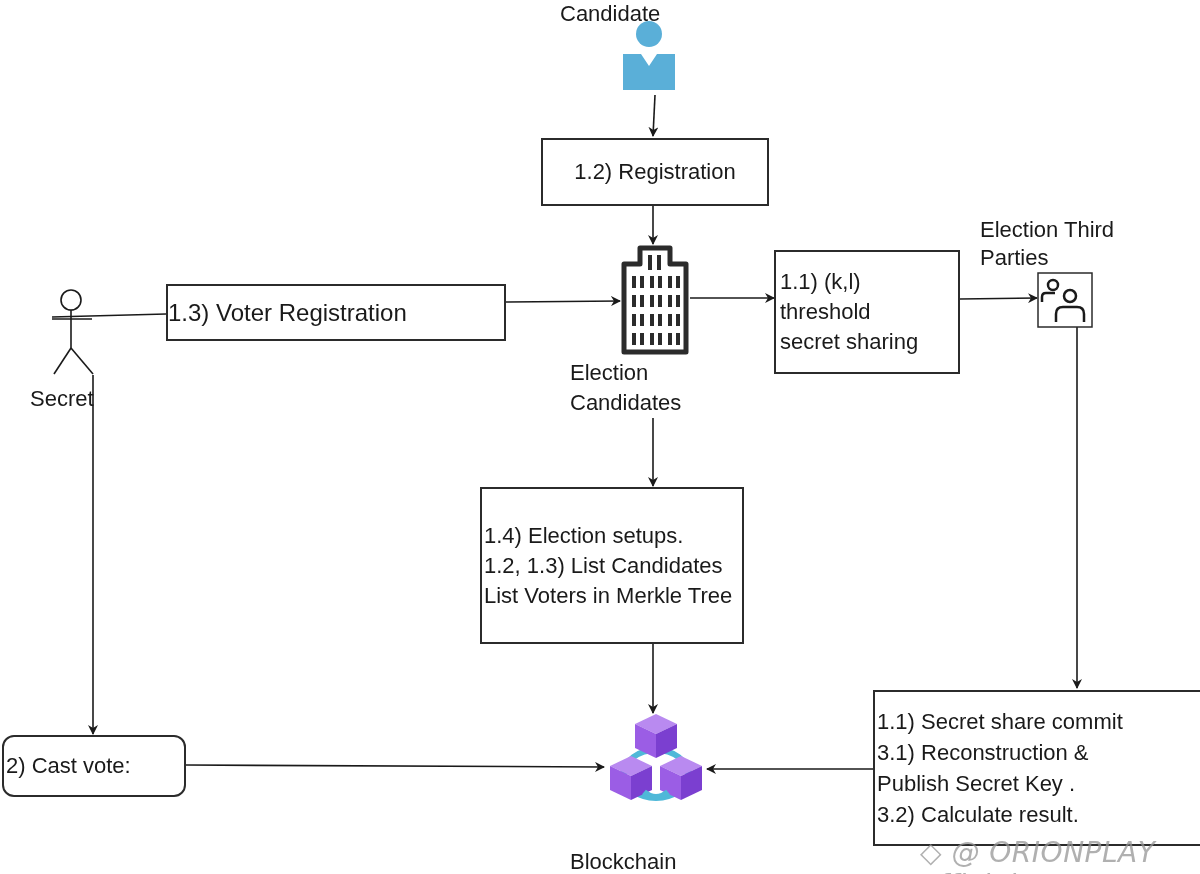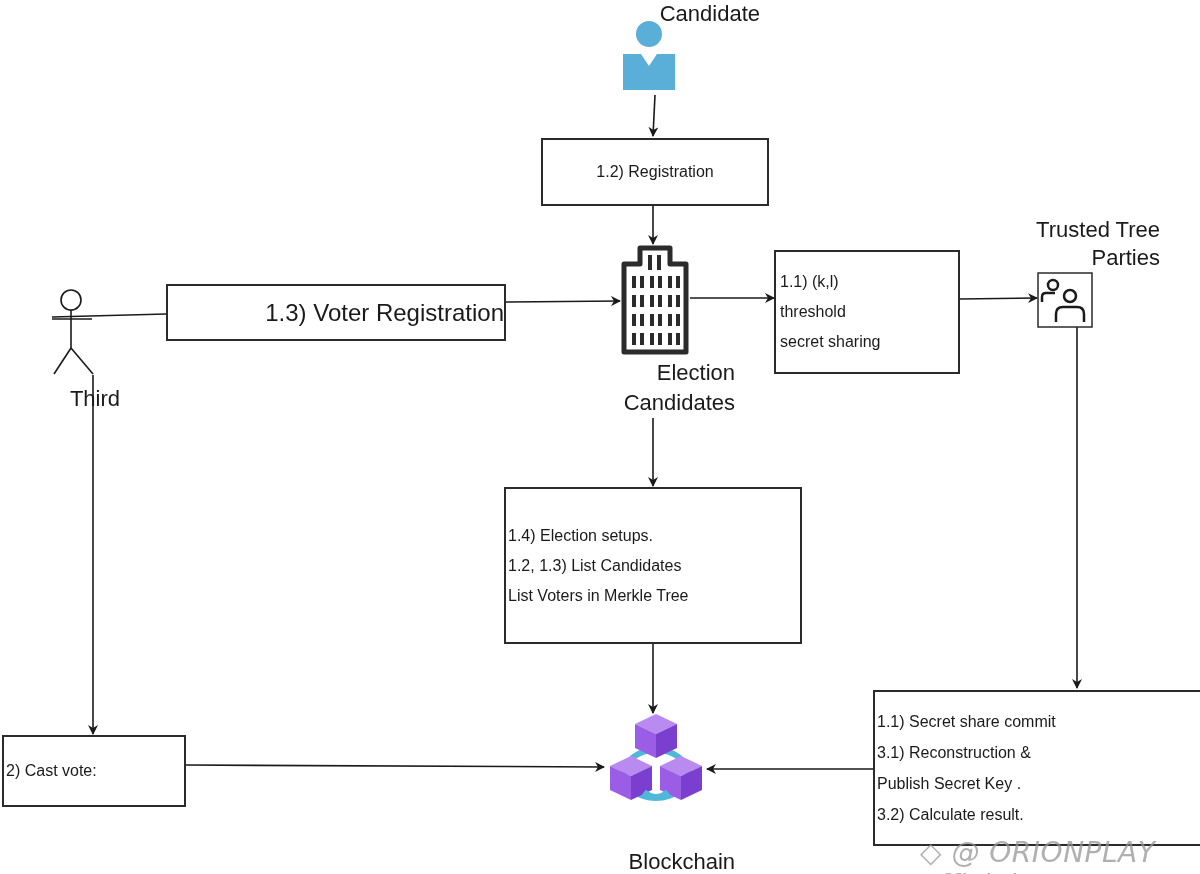--- a/index.html
+++ b/index.html
@@ -1,22 +1,22 @@
 <!DOCTYPE html>
 <html><head>
 <meta charset="utf-8">
 <style>
   html, body { margin: 0; padding: 0; background: #ffffff; }
   body { width: 1200px; height: 874px; position: relative; overflow: hidden;
          font-family: "Liberation Sans", "DejaVu Sans", sans-serif; color: #1a1a1a; }
   svg.wires { position: absolute; left: 0; top: 0; }
   .box { position: absolute; border: 2px solid #2b2b2b; background: #fff; box-sizing: border-box;
          display: flex; align-items: center; }
-  .box .txt { font-size: 16px; line-height: 30px; white-space: pre-line; }
-  .lbl { position: absolute; font-size: 22px; line-height: 28px; text-align: right; white-space: pre-line; }
+  .box .txt { font-size: 22px; line-height: 30px; white-space: pre-line; }
+  .lbl { position: absolute; font-size: 22px; line-height: 28px; text-align: left; white-space: pre-line; }
   .watermark { position: absolute; font-size: 28px; color: rgba(150,150,150,0.75);
                font-family: "DejaVu Sans", sans-serif; letter-spacing: 0.5px; font-style: italic; }
   .icon { position: absolute; }
 </style>
 </head>
 <body>
 
 <svg class="wires" width="1200" height="874">
   <defs>
     <marker id="arr" markerWidth="10" markerHeight="10" refX="9" refY="5" orient="auto" markerUnits="userSpaceOnUse">
@@ -59,23 +59,23 @@
   <span class="txt">1.2) Registration</span>
 </div>
 
 <svg class="icon" style="left:40px; top:286px;" width="70" height="100">
   <circle cx="31" cy="14" r="10" fill="none" stroke="#1a1a1a" stroke-width="1.6"></circle>
   <line x1="31" y1="24" x2="31" y2="62" stroke="#1a1a1a" stroke-width="1.6"></line>
   <line x1="12" y1="33" x2="52" y2="33" stroke="#1a1a1a" stroke-width="1.6"></line>
   <line x1="31" y1="62" x2="14" y2="88" stroke="#1a1a1a" stroke-width="1.6"></line>
   <line x1="31" y1="62" x2="53" y2="88" stroke="#1a1a1a" stroke-width="1.6"></line>
 </svg>
-<div class="lbl" style="left:30px; top:385px; width:90px;">Third</div>
+<div class="lbl" style="left:30px; top:385px; width:90px;">Secret</div>
 
-<div class="box" style="left:166px; top:284px; width:340px; height:57px; justify-content:flex-end;">
+<div class="box" style="left:166px; top:284px; width:340px; height:57px; justify-content:flex-start;">
   <span class="txt" style="font-size:24px;">1.3) Voter Registration</span>
 </div>
 
 <svg class="icon" style="left:618px; top:244px;" width="74" height="112">
   <path d="M22,4 L52,4 L52,20 L68,20 L68,108 L6,108 L6,20 L22,20 z" fill="#fff" stroke="#2b2b2b" stroke-width="5" stroke-linejoin="round"></path>
   <g fill="#2b2b2b">
     <rect x="30" y="11" width="4" height="15"></rect>
       <rect x="39" y="11" width="4" height="15"></rect>
     <rect x="14" y="32" width="4" height="12"></rect>
       <rect x="22" y="32" width="4" height="12"></rect>
@@ -105,37 +105,37 @@
 </svg>
 <div class="lbl" style="left:570px; top:358px; width:165px; line-height:30px;">Election
 Candidates</div>
 
 <div class="box" style="left:774px; top:250px; width:186px; height:124px; padding-left:4px;">
   <span class="txt" style="line-height:30px;">1.1) (k,l)
 threshold
 secret sharing</span>
 </div>
 
-<div class="lbl" style="left:980px; top:216px; width:180px; line-height:28px;">Trusted Tree
+<div class="lbl" style="left:980px; top:216px; width:180px; line-height:28px;">Election Third
 Parties</div>
 <svg class="icon" style="left:1037px; top:272px;" width="56" height="56">
   <rect x="1" y="1" width="54" height="54" fill="#fff" stroke="#2b2b2b" stroke-width="1.5"></rect>
   <circle cx="16" cy="13" r="5" fill="none" stroke="#1a1a1a" stroke-width="2.5"></circle>
   <path d="M5,30 L5,25 Q5,21 9,21 L18,21" fill="none" stroke="#1a1a1a" stroke-width="2.5"></path>
   <circle cx="33" cy="24" r="6" fill="none" stroke="#1a1a1a" stroke-width="2.5"></circle>
   <path d="M19,50 L19,42 Q19,35 26,35 L40,35 Q47,35 47,42 L47,50" fill="none" stroke="#1a1a1a" stroke-width="2.5"></path>
 </svg>
 
-<div class="box" style="left:504px; top:487px; width:298px; height:157px; padding-left:2px;">
+<div class="box" style="left:480px; top:487px; width:264px; height:157px; padding-left:2px;">
   <span class="txt">1.4) Election setups.
 1.2, 1.3) List Candidates
 List Voters in Merkle Tree</span>
 </div>
 
-<div class="box" style="left:2px; top:735px; width:184px; height:72px; padding-left:2px;">
+<div class="box" style="left:2px; top:735px; width:184px; height:62px; padding-left:2px;border-radius:12px;">
   <span class="txt">2) Cast vote:</span>
 </div>
 
 <svg class="icon" style="left:604px; top:712px;" width="104" height="102">
   <ellipse cx="52" cy="62" rx="32" ry="24" fill="none" stroke="#4fb8d8" stroke-width="6"></ellipse>
 
   <g>
     <polygon points="52,2 73,12 52,22 31,12" fill="#b98af0"></polygon>
     <polygon points="31,12 52,22 52,46 31,36" fill="#9b5de5"></polygon>
     <polygon points="73,12 52,22 52,46 73,36" fill="#7b3fd0"></polygon>

